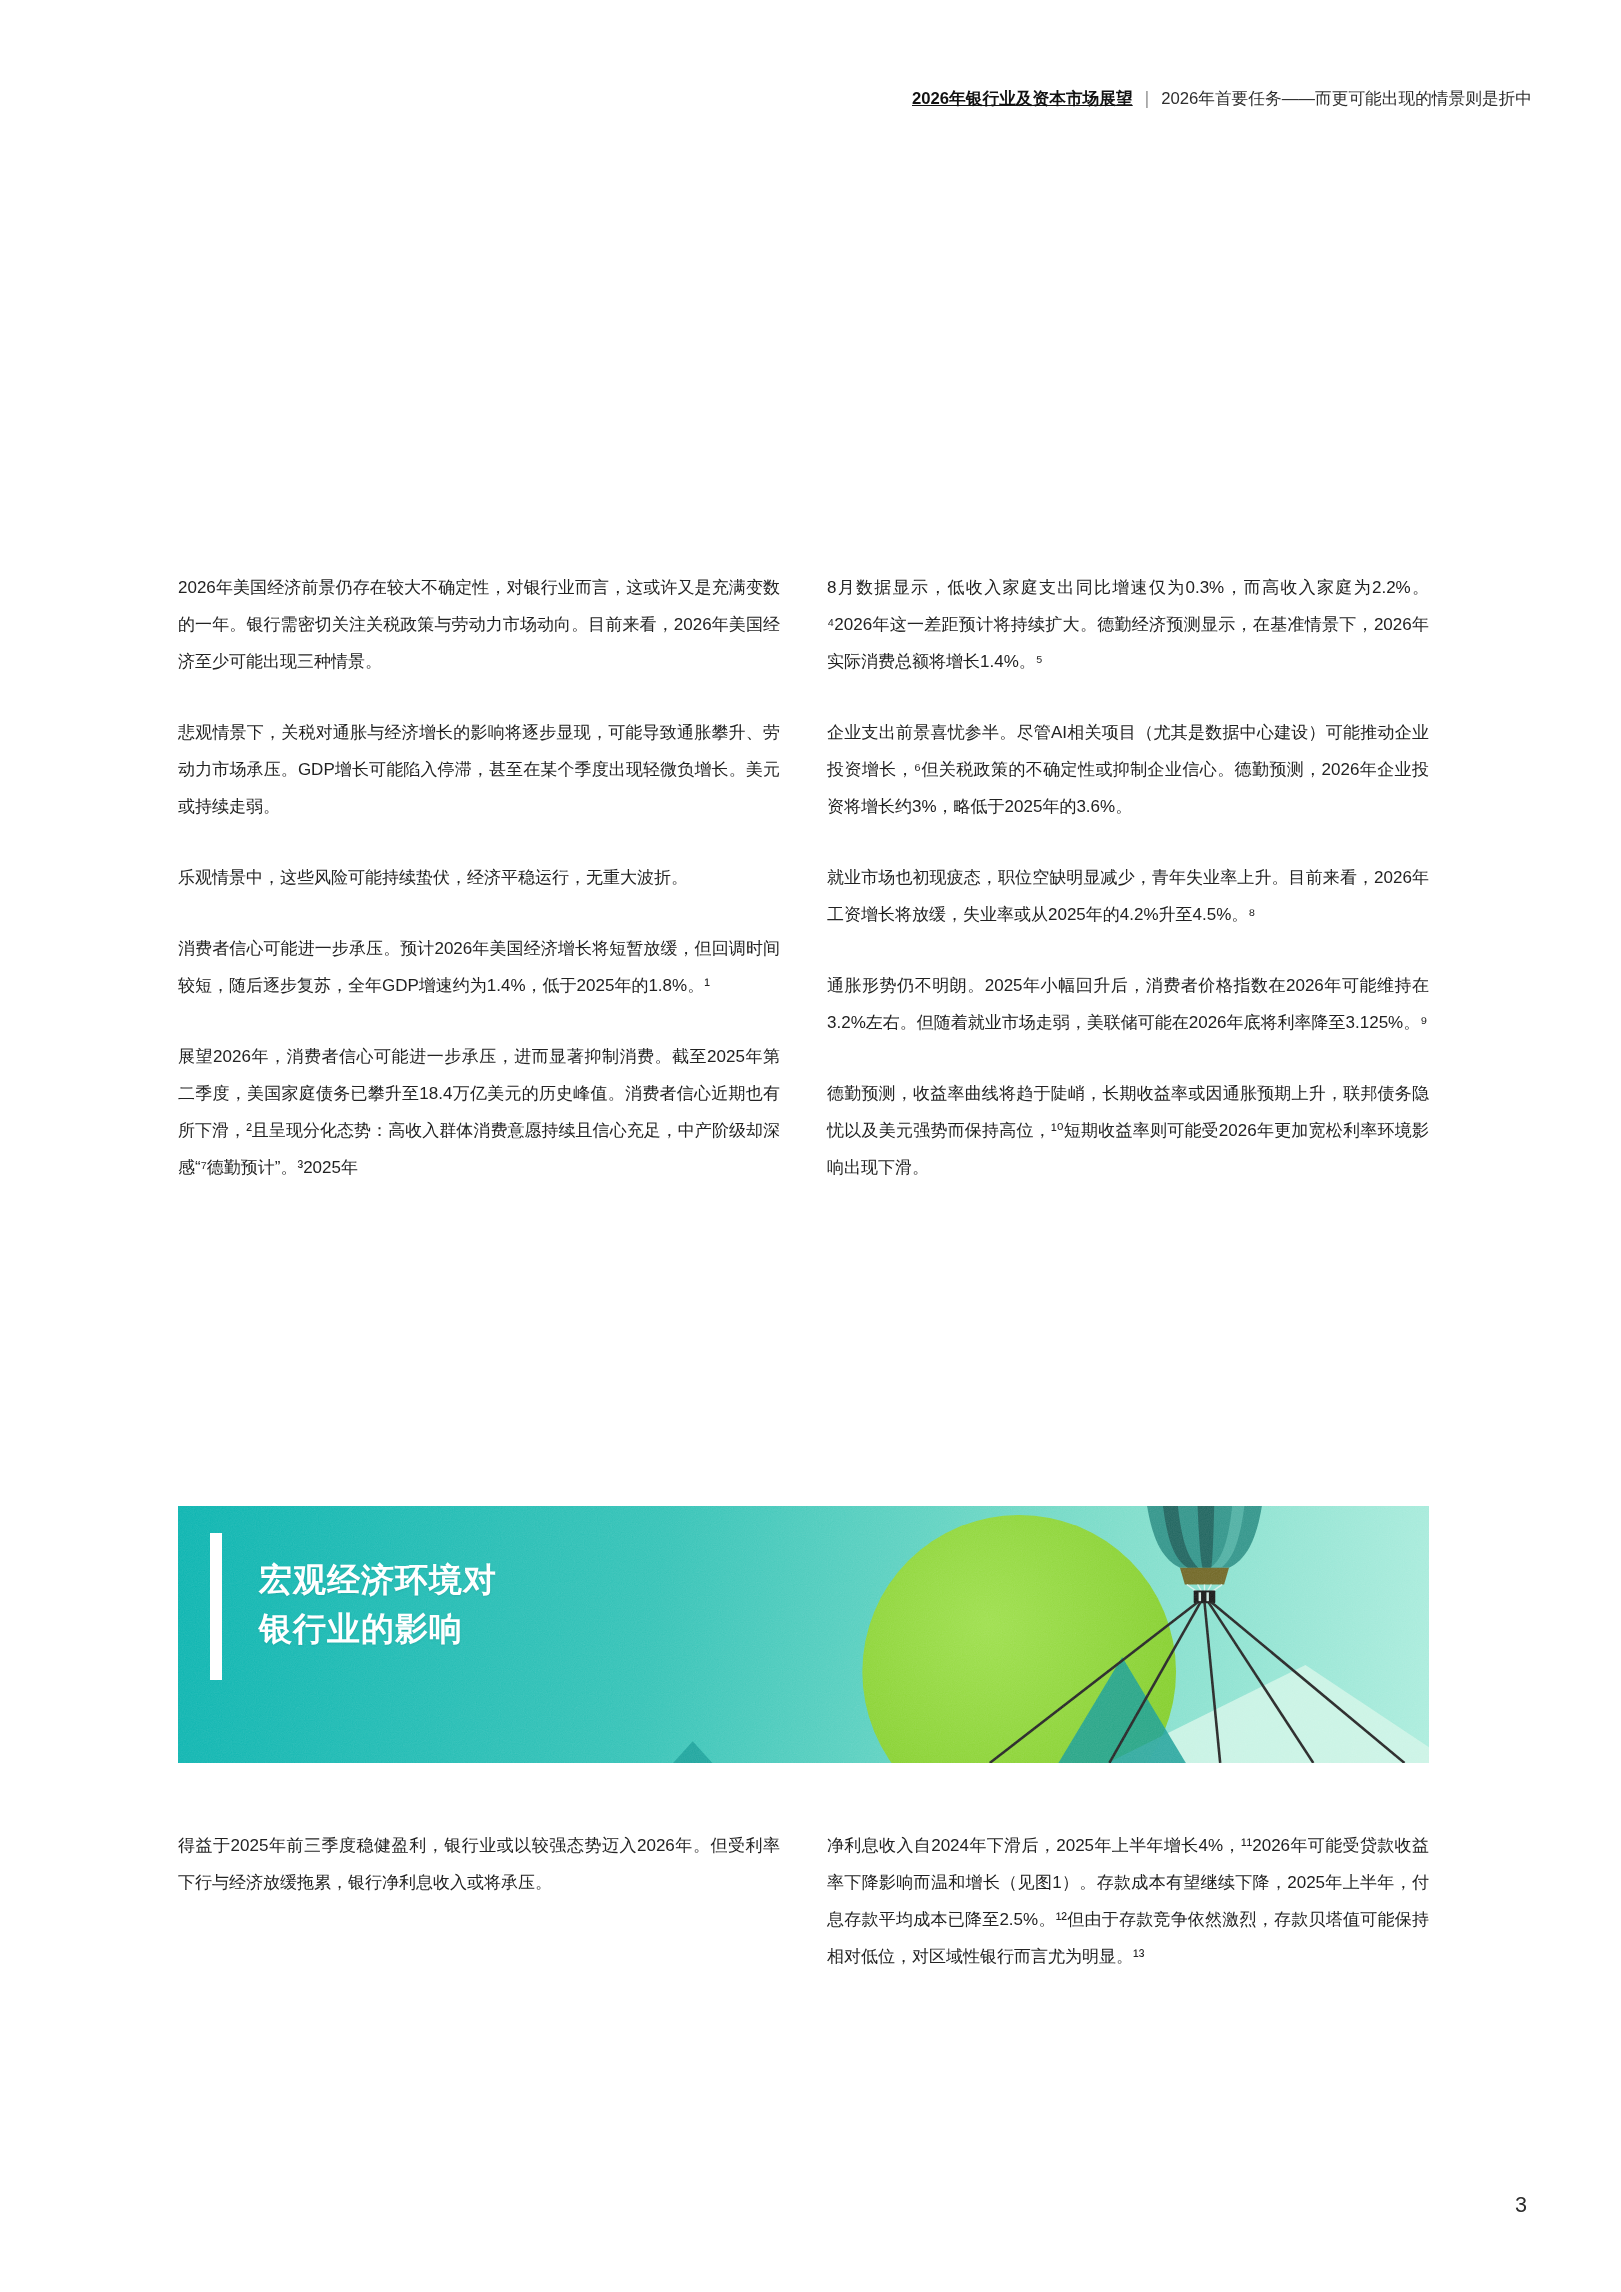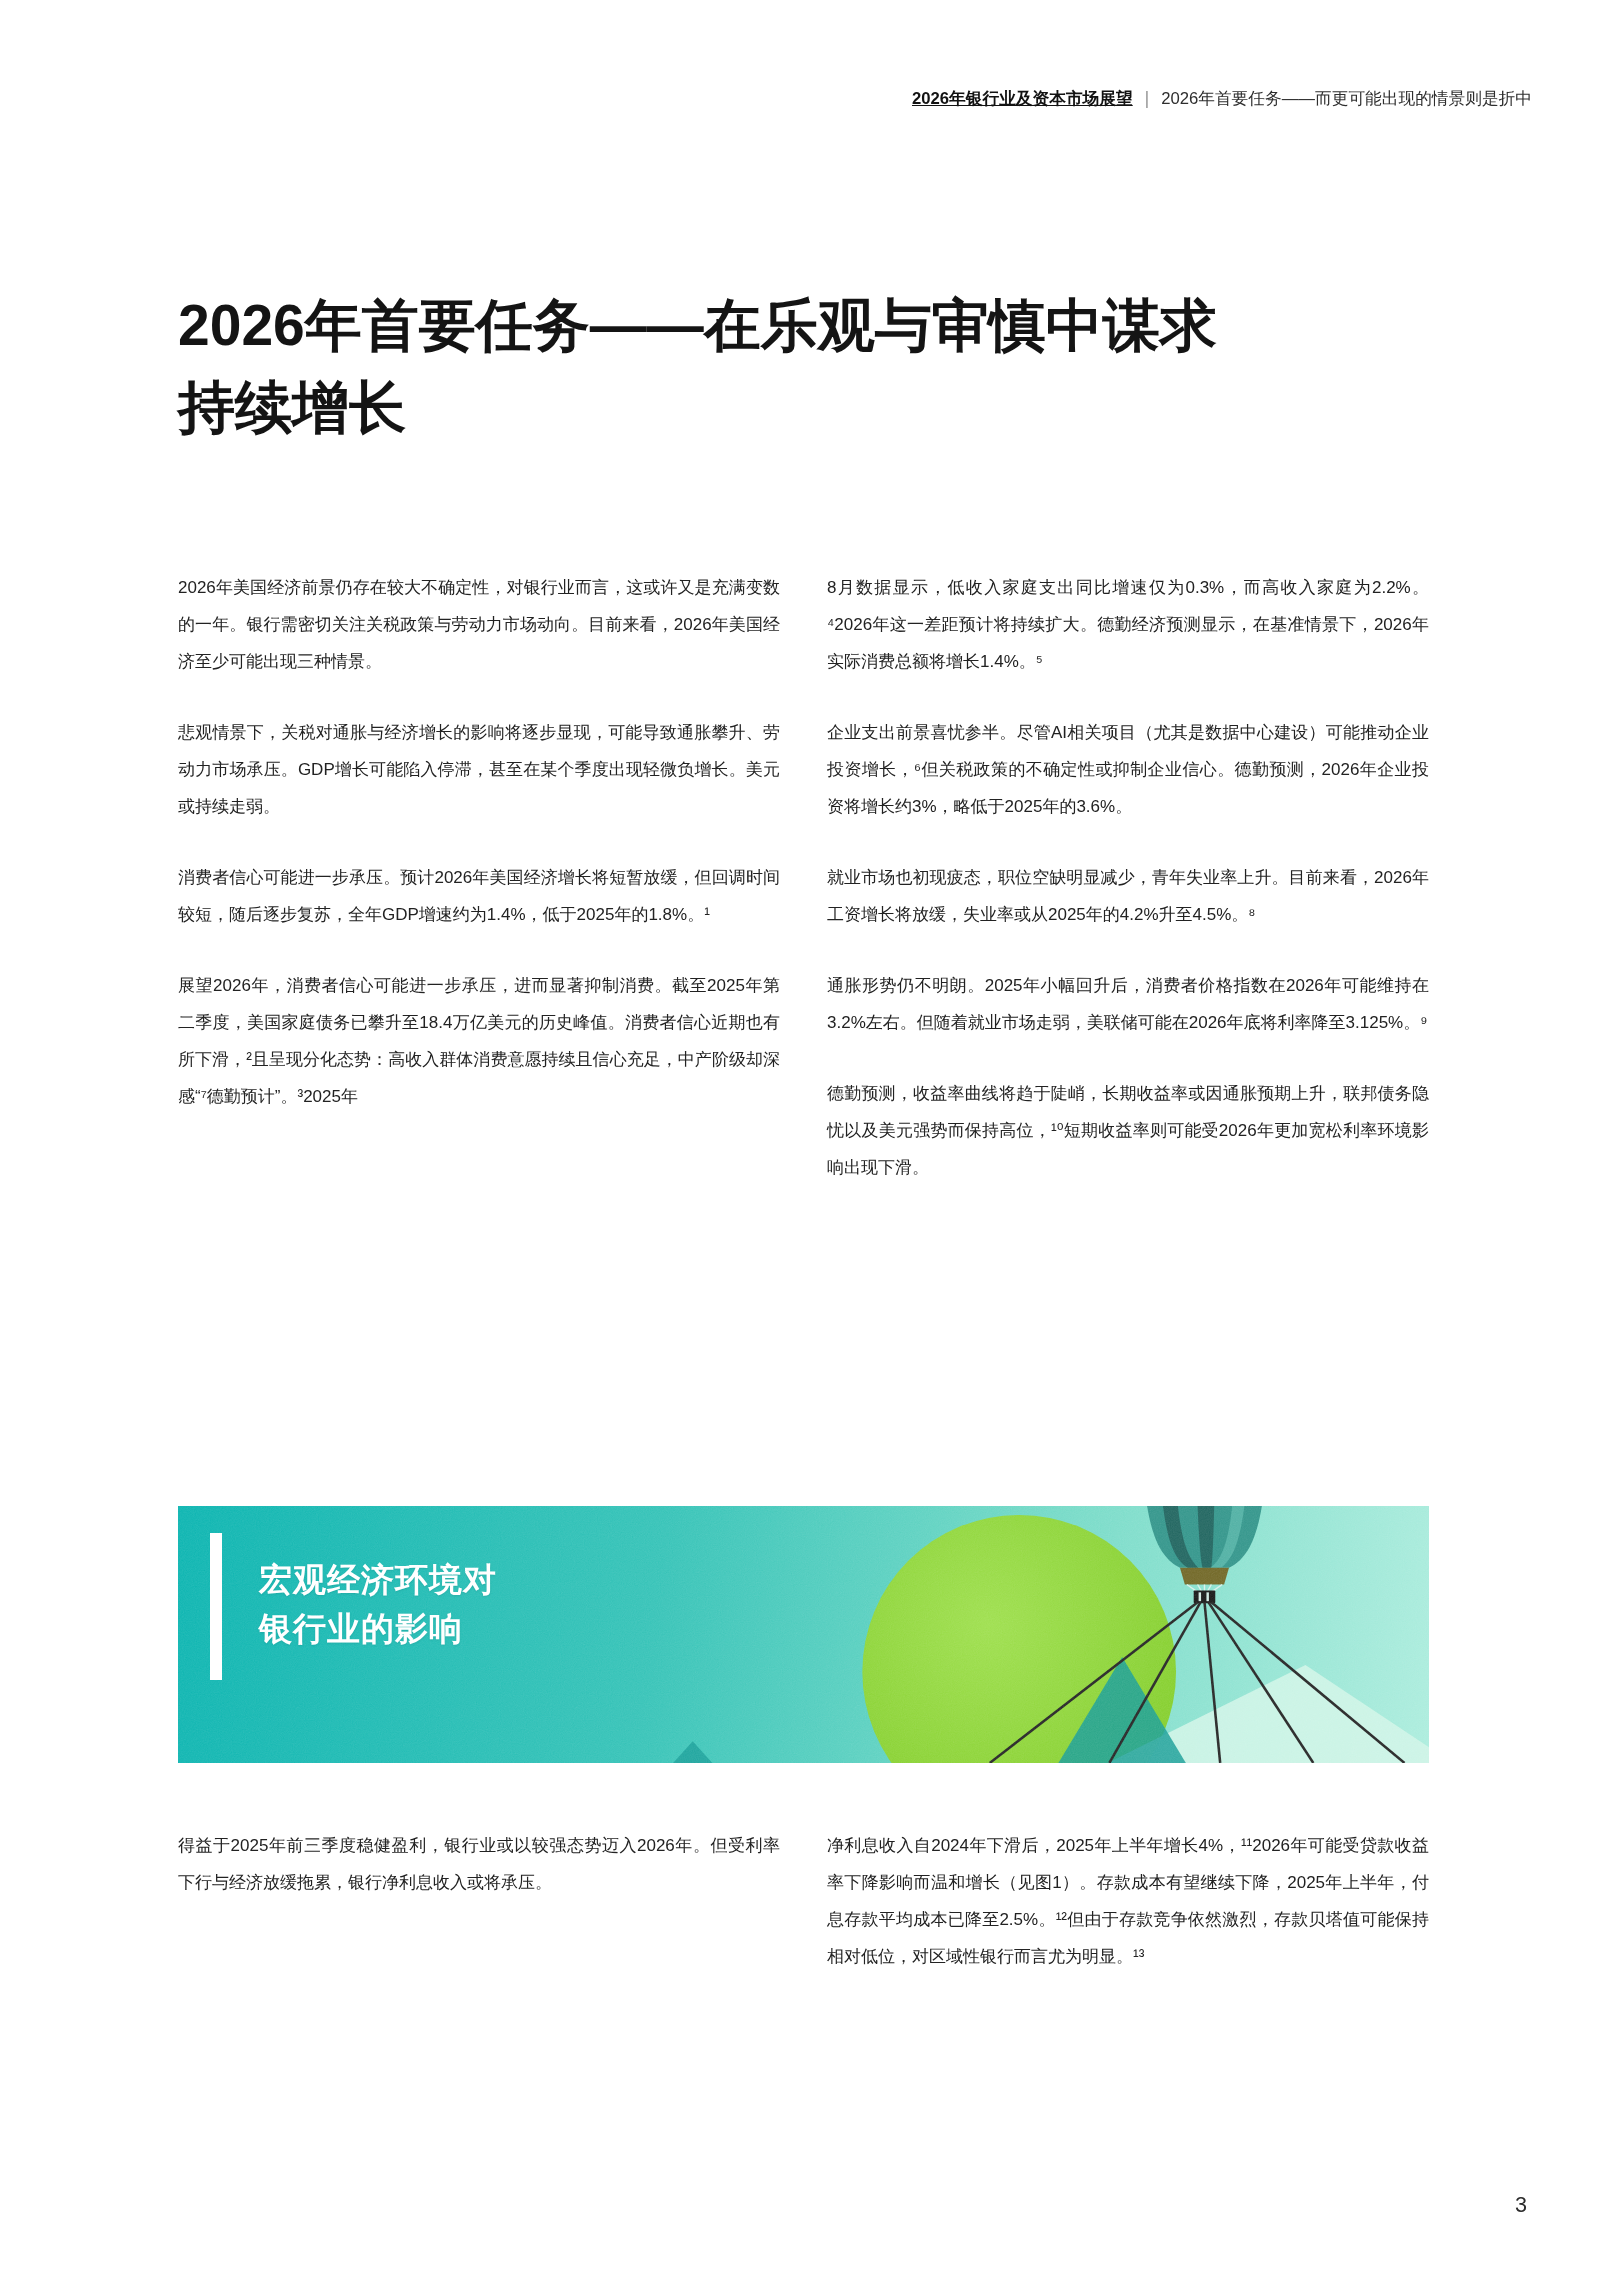--- a/index.html
+++ b/index.html
@@ -60,29 +60,26 @@
 </style>
 </head>
 <body>
 
 <div class="page">
 
   <div class="runhead">
     <span class="brand">2026年银行业及资本市场展望</span><span class="sep">|</span><span class="section">2026年首要任务——而更可能出现的情景则是折中</span>
   </div>
 
-  <h1 class="title">
-    <div>2026年首要任务——在乐观与审慎中谋求</div>
-    <div>持续增长</div>
-  </h1>
 
   <div class="cols cols-top">
     <div class="col">
       <p>2026年美国经济前景仍存在较大不确定性，对银行业而言，这或许又是充满变数的一年。银行需密切关注关税政策与劳动力市场动向。目前来看，2026年美国经济至少可能出现三种情景。</p>
       <p>悲观情景下，关税对通胀与经济增长的影响将逐步显现，可能导致通胀攀升、劳动力市场承压。GDP增长可能陷入停滞，甚至在某个季度出现轻微负增长。美元或持续走弱。</p>
+      <p>乐观情景中，这些风险可能持续蛰伏，经济平稳运行，无重大波折。</p>
       <p>消费者信心可能进一步承压。预计2026年美国经济增长将短暂放缓，但回调时间较短，随后逐步复苏，全年GDP增速约为1.4%，低于2025年的1.8%。¹</p>
       <p>展望2026年，消费者信心可能进一步承压，进而显著抑制消费。截至2025年第二季度，美国家庭债务已攀升至18.4万亿美元的历史峰值。消费者信心近期也有所下滑，²且呈现分化态势：高收入群体消费意愿持续且信心充足，中产阶级却深感“⁷德勤预计”。³2025年</p>
     </div>
     <div class="col">
       <p>8月数据显示，低收入家庭支出同比增速仅为0.3%，而高收入家庭为2.2%。⁴2026年这一差距预计将持续扩大。德勤经济预测显示，在基准情景下，2026年实际消费总额将增长1.4%。⁵</p>
       <p>企业支出前景喜忧参半。尽管AI相关项目（尤其是数据中心建设）可能推动企业投资增长，⁶但关税政策的不确定性或抑制企业信心。德勤预测，2026年企业投资将增长约3%，略低于2025年的3.6%。</p>
       <p>就业市场也初现疲态，职位空缺明显减少，青年失业率上升。目前来看，2026年工资增长将放缓，失业率或从2025年的4.2%升至4.5%。⁸</p>
       <p>通胀形势仍不明朗。2025年小幅回升后，消费者价格指数在2026年可能维持在3.2%左右。但随着就业市场走弱，美联储可能在2026年底将利率降至3.125%。⁹</p>
       <p>德勤预测，收益率曲线将趋于陡峭，长期收益率或因通胀预期上升，联邦债务隐忧以及美元强势而保持高位，¹⁰短期收益率则可能受2026年更加宽松利率环境影响出现下滑。</p>
     </div>

